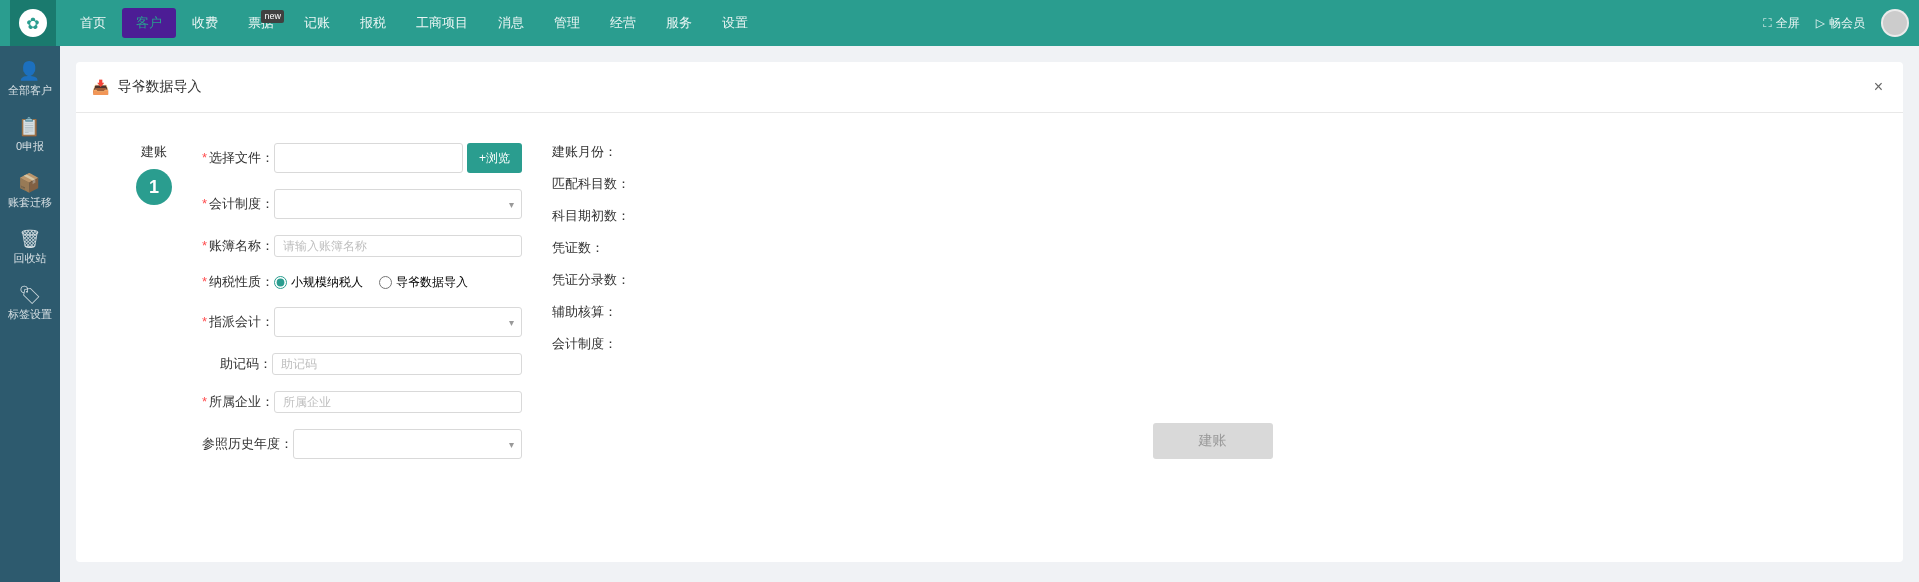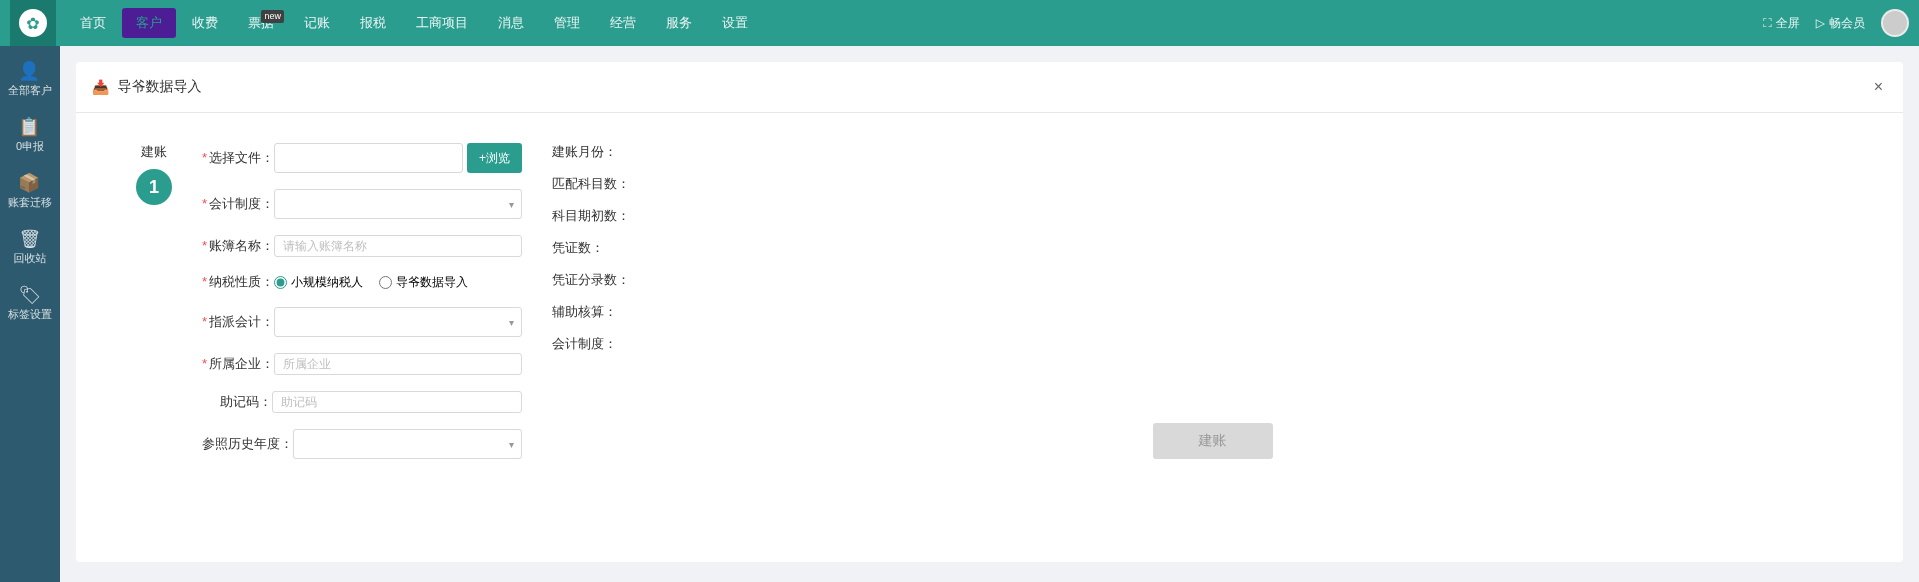--- a/index.html
+++ b/index.html
@@ -464,27 +464,27 @@
 
           <div class="form-row">
             <span class="form-label"><span class="required-star">*</span>指派会计：</span>
             <div class="select-wrapper">
               <select></select>
               <span class="select-arrow">▾</span>
             </div>
           </div>
 
           <div class="form-row">
+            <span class="form-label">助记码：</span>
+            <input type="text" class="form-input" placeholder="助记码" style="">
+          </div>
+
+          <div class="form-row">
             <span class="form-label"><span class="required-star">*</span>所属企业：</span>
             <input type="text" class="form-input" placeholder="所属企业" style="">
-          </div>
-
-          <div class="form-row">
-            <span class="form-label">助记码：</span>
-            <input type="text" class="form-input" placeholder="助记码" style="">
           </div>
 
           <div class="form-row">
             <span class="form-label">参照历史年度：</span>
             <div class="select-wrapper">
               <select></select>
               <span class="select-arrow">▾</span>
             </div>
           </div>
         </div>

